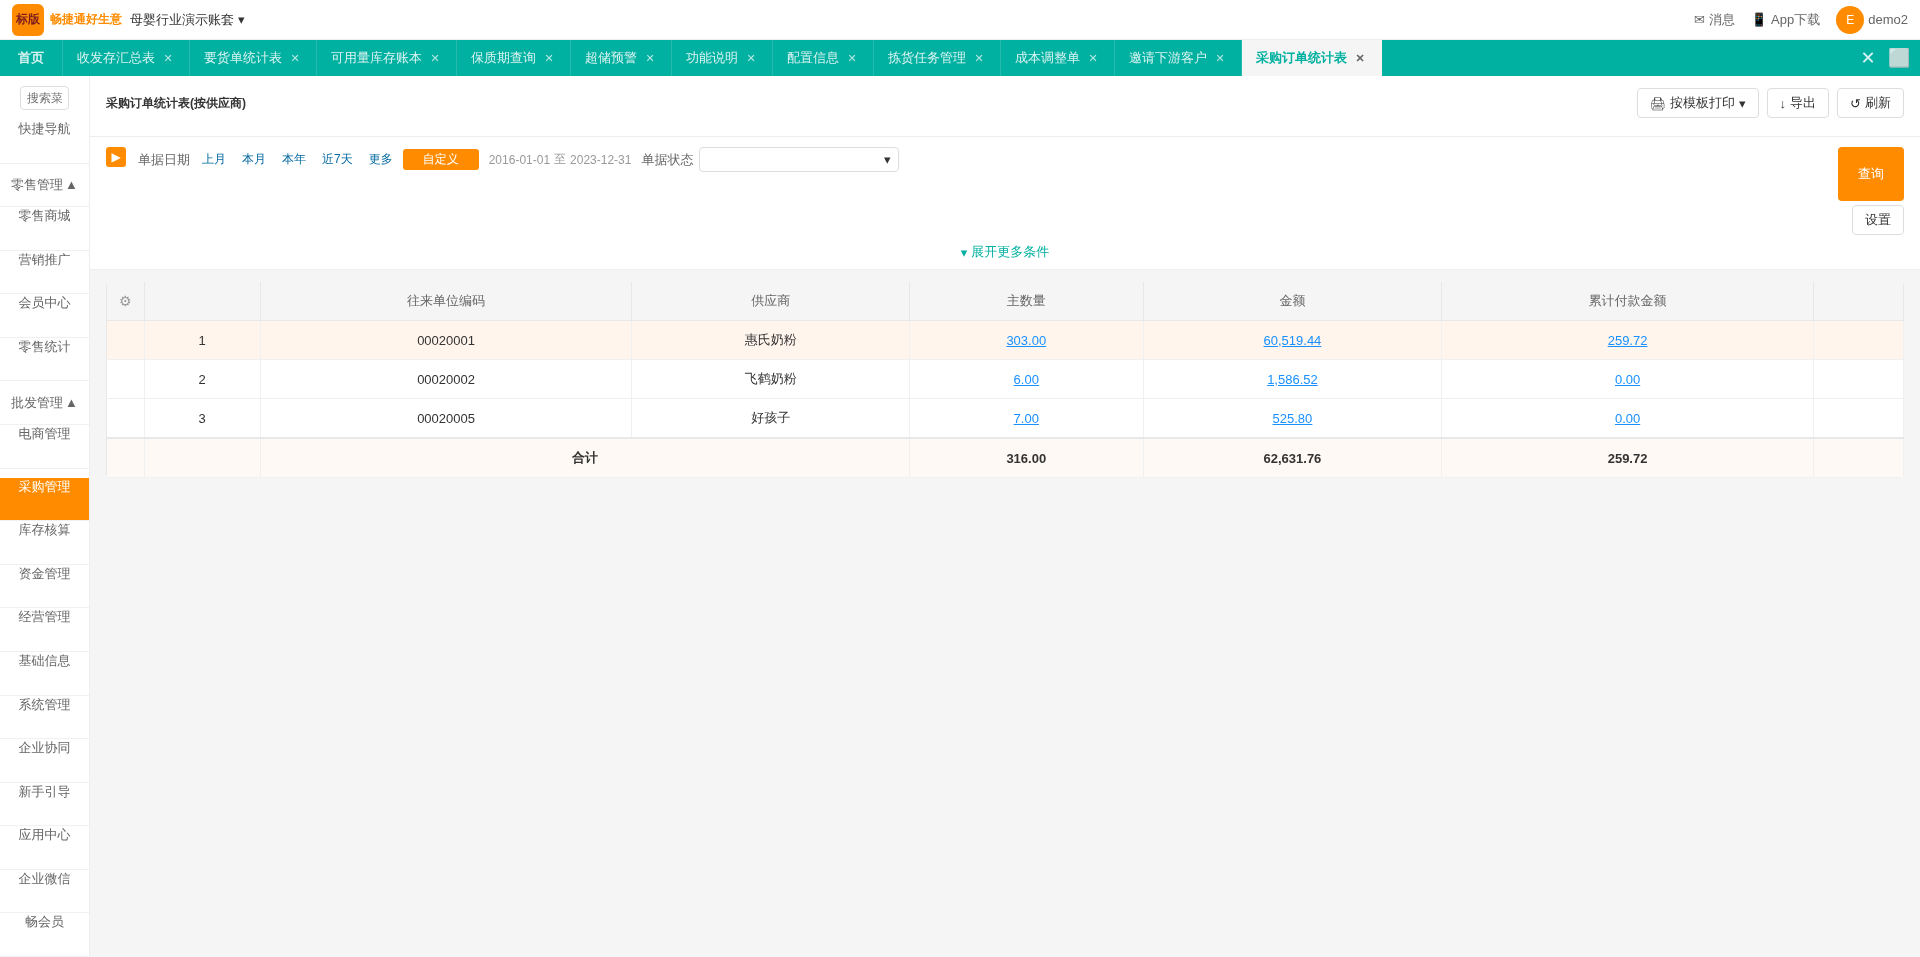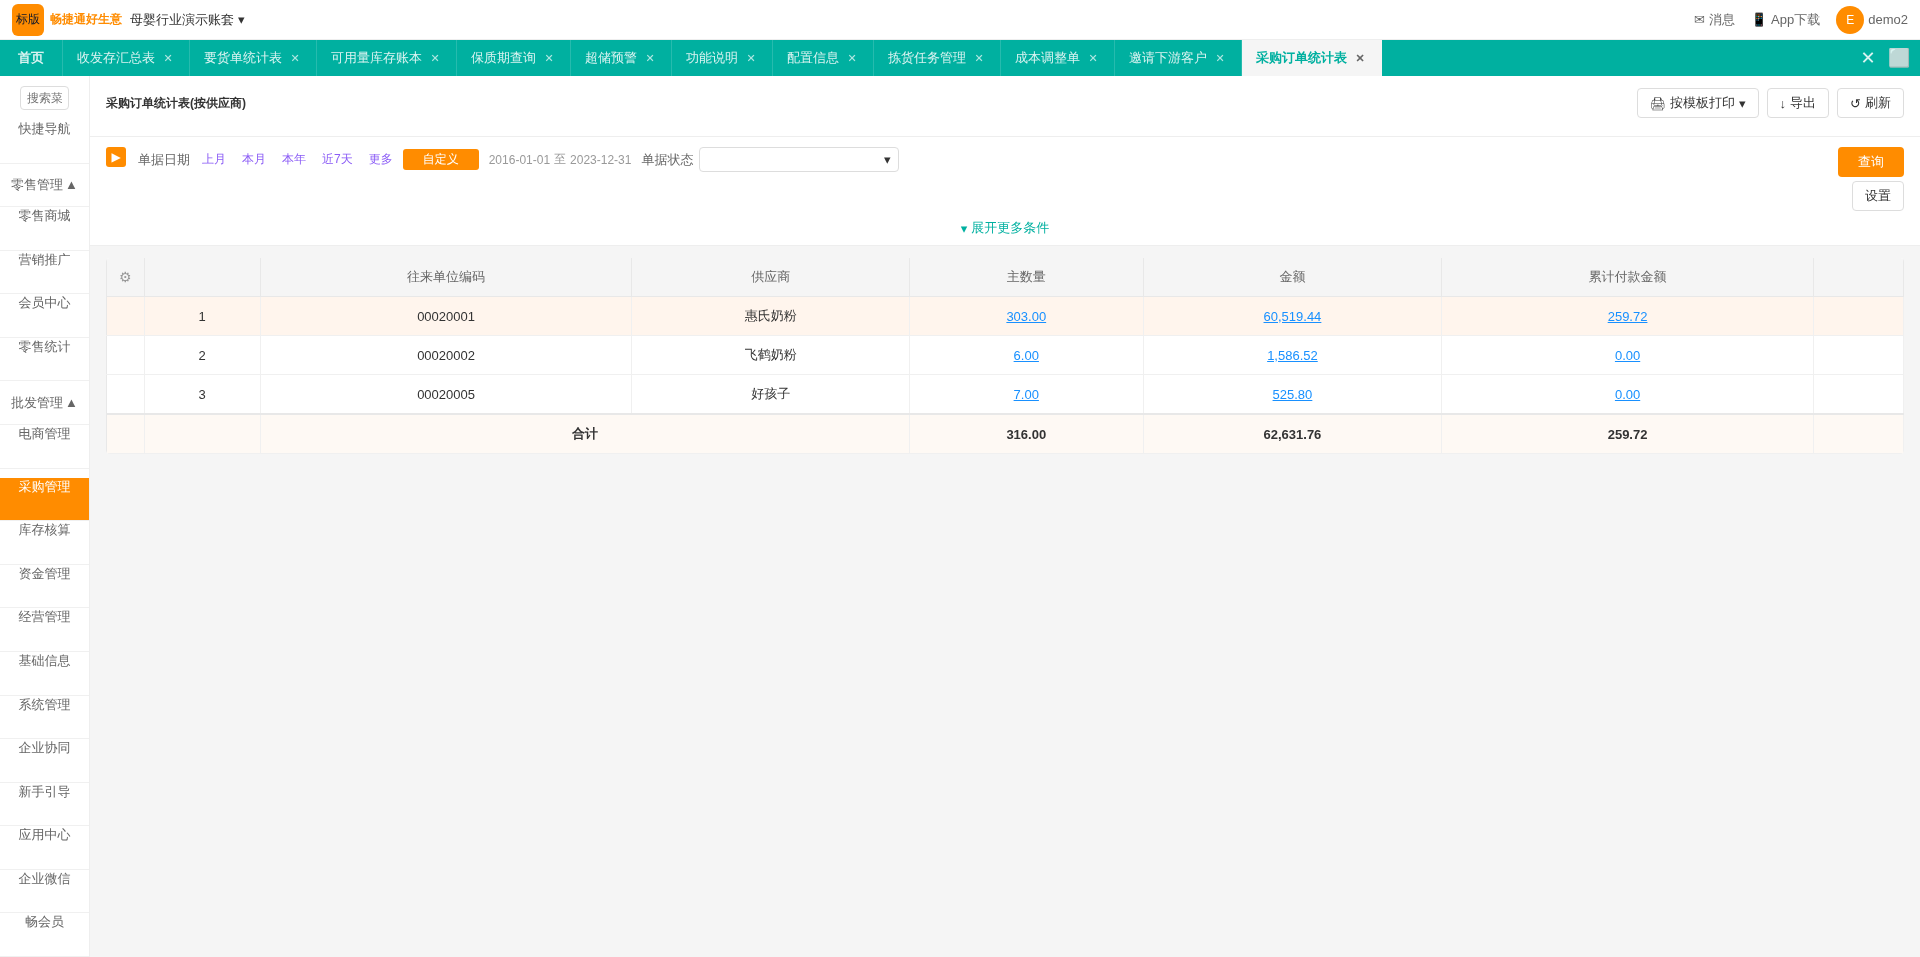--- a/index.html
+++ b/index.html
@@ -2,21 +2,21 @@
 <html><head>
   <meta charset="utf-8">
   <style>
     * { box-sizing: border-box; margin: 0; padding: 0; }
     body { font-family: "Microsoft YaHei", "PingFang SC", sans-serif; font-size: 13px; background: #f5f5f5; display: flex; flex-direction: column; height: 957px; overflow: hidden; }
 
     
     .top-bar { height: 40px; background: #fff; display: flex; align-items: center; padding: 0 12px; border-bottom: 1px solid #eee; justify-content: space-between; flex-shrink: 0; }
     .top-bar-left { display: flex; align-items: center; gap: 8px; }
     .logo-area { display: flex; align-items: center; gap: 6px; }
-    .logo-icon { width: 32px; height: 32px; background: #ff8c00; border-radius: 6px; display: flex; align-items: center; justify-content: center; color: #0f172a; font-weight: normal; font-size: 12px; }
+    .logo-icon { width: 32px; height: 32px; background: #ff8c00; border-radius: 6px; display: flex; align-items: center; justify-content: center; color: #7f1d1d; font-weight: bold; font-size: 12px; }
     .logo-text { color: #ff8c00; font-weight: bold; font-size: 12px; line-height: 1.2; }
     .workspace-selector { display: flex; align-items: center; gap: 4px; color: #666; font-size: 13px; cursor: pointer; }
     .workspace-selector span { color: #333; }
     .top-bar-right { display: flex; align-items: center; gap: 16px; }
     .top-bar-action { display: flex; align-items: center; gap: 4px; color: #666; font-size: 13px; cursor: pointer; }
     .user-avatar { width: 28px; height: 28px; border-radius: 50%; background: #ff8c00; display: flex; align-items: center; justify-content: center; color: white; font-size: 12px; }
 
     
     .nav-tabs { height: 36px; background: #00b0a0; display: flex; align-items: center; padding: 0 0 0 0; flex-shrink: 0; overflow: hidden; }
     .nav-tab { height: 36px; padding: 0 14px; display: flex; align-items: center; color: rgba(255,255,255,0.85); font-size: 13px; cursor: pointer; white-space: nowrap; border-right: 1px solid rgba(255,255,255,0.15); position: relative; }
@@ -42,25 +42,25 @@
     .content-area { flex: 1; display: flex; flex-direction: column; overflow: hidden; background: #f5f5f5; }
     .page-title-row { display: flex; align-items: center; justify-content: space-between; margin-bottom: 10px; }
     .page-title { font-size: 12px; font-weight: bold; color: #333; }
     .page-actions { display: flex; align-items: center; gap: 8px; }
     .btn-template { background: #fff; border: 1px solid #ddd; border-radius: 4px; padding: 5px 12px; font-size: 13px; cursor: pointer; display: flex; align-items: center; gap: 4px; color: #333; }
     .btn-export { background: #fff; border: 1px solid #ddd; border-radius: 4px; padding: 5px 12px; font-size: 13px; cursor: pointer; display: flex; align-items: center; gap: 4px; color: #333; }
     .btn-refresh { background: #fff; border: 1px solid #ddd; border-radius: 4px; padding: 5px 12px; font-size: 13px; cursor: pointer; display: flex; align-items: center; gap: 4px; color: #333; }
     .filter-item { display: flex; align-items: center; gap: 6px; }
     .filter-label { color: #666; font-size: 13px; white-space: nowrap; }
     .date-shortcuts { display: flex; gap: 4px; }
-    .date-shortcut { padding: 2px 6px; font-size: 12px; color: #8b5cf6; cursor: pointer; border-radius: 3px; }
+    .date-shortcut { padding: 2px 6px; font-size: 12px; color: #0369a1; cursor: pointer; border-radius: 3px; }
     .date-tag-custom { background: #ff8c00; color: white; padding: 2px 20px; font-size: 12px; border-radius: 3px; cursor: pointer; }
     .filter-select { border: 1px solid #ddd; border-radius: 4px; padding: 4px 8px; font-size: 13px; color: #333; min-width: 180px; cursor: pointer; display: flex; align-items: center; justify-content: space-between; background: #fff; }
     .btn-more-filters { color: #00b0a0; font-size: 13px; cursor: pointer; display: flex; align-items: center; gap: 4px; border: none; background: none; }
-    .btn-query { background: #ff8c00; color: white; border: none; border-radius: 4px; padding: 6px 20px; font-size: 13px; cursor: pointer; }
+    .btn-query { background: #ff8c00; color: white; border: none; border-radius: 4px; padding: 18px 20px; font-size: 13px; cursor: pointer; }
     .btn-settings { background: #fff; border: 1px solid #ddd; border-radius: 4px; padding: 5px 12px; font-size: 13px; cursor: pointer; color: #333; }
 
     
     .table-container { flex: 1; overflow: auto; padding: 12px 16px; }
     .data-table { width: 100%; border-collapse: collapse; background: #fff; border-radius: 4px; overflow: hidden; }
     .data-table th { background: #f5f5f5; padding: 10px 12px; text-align: center; font-weight: normal; color: #666; font-size: 13px; border-bottom: 1px solid #e8e8e8; border-right: 1px solid #e8e8e8; white-space: nowrap; }
     .data-table td { padding: 10px 12px; text-align: center; font-size: 13px; color: #333; border-bottom: 1px solid #f0f0f0; border-right: 1px solid #f0f0f0; }
     .data-table td.number { color: #1890ff; text-decoration: underline; cursor: pointer; }
     .data-table tr.row-odd { background: #fff; }
     .data-table tr.row-even { background: #fff; }

